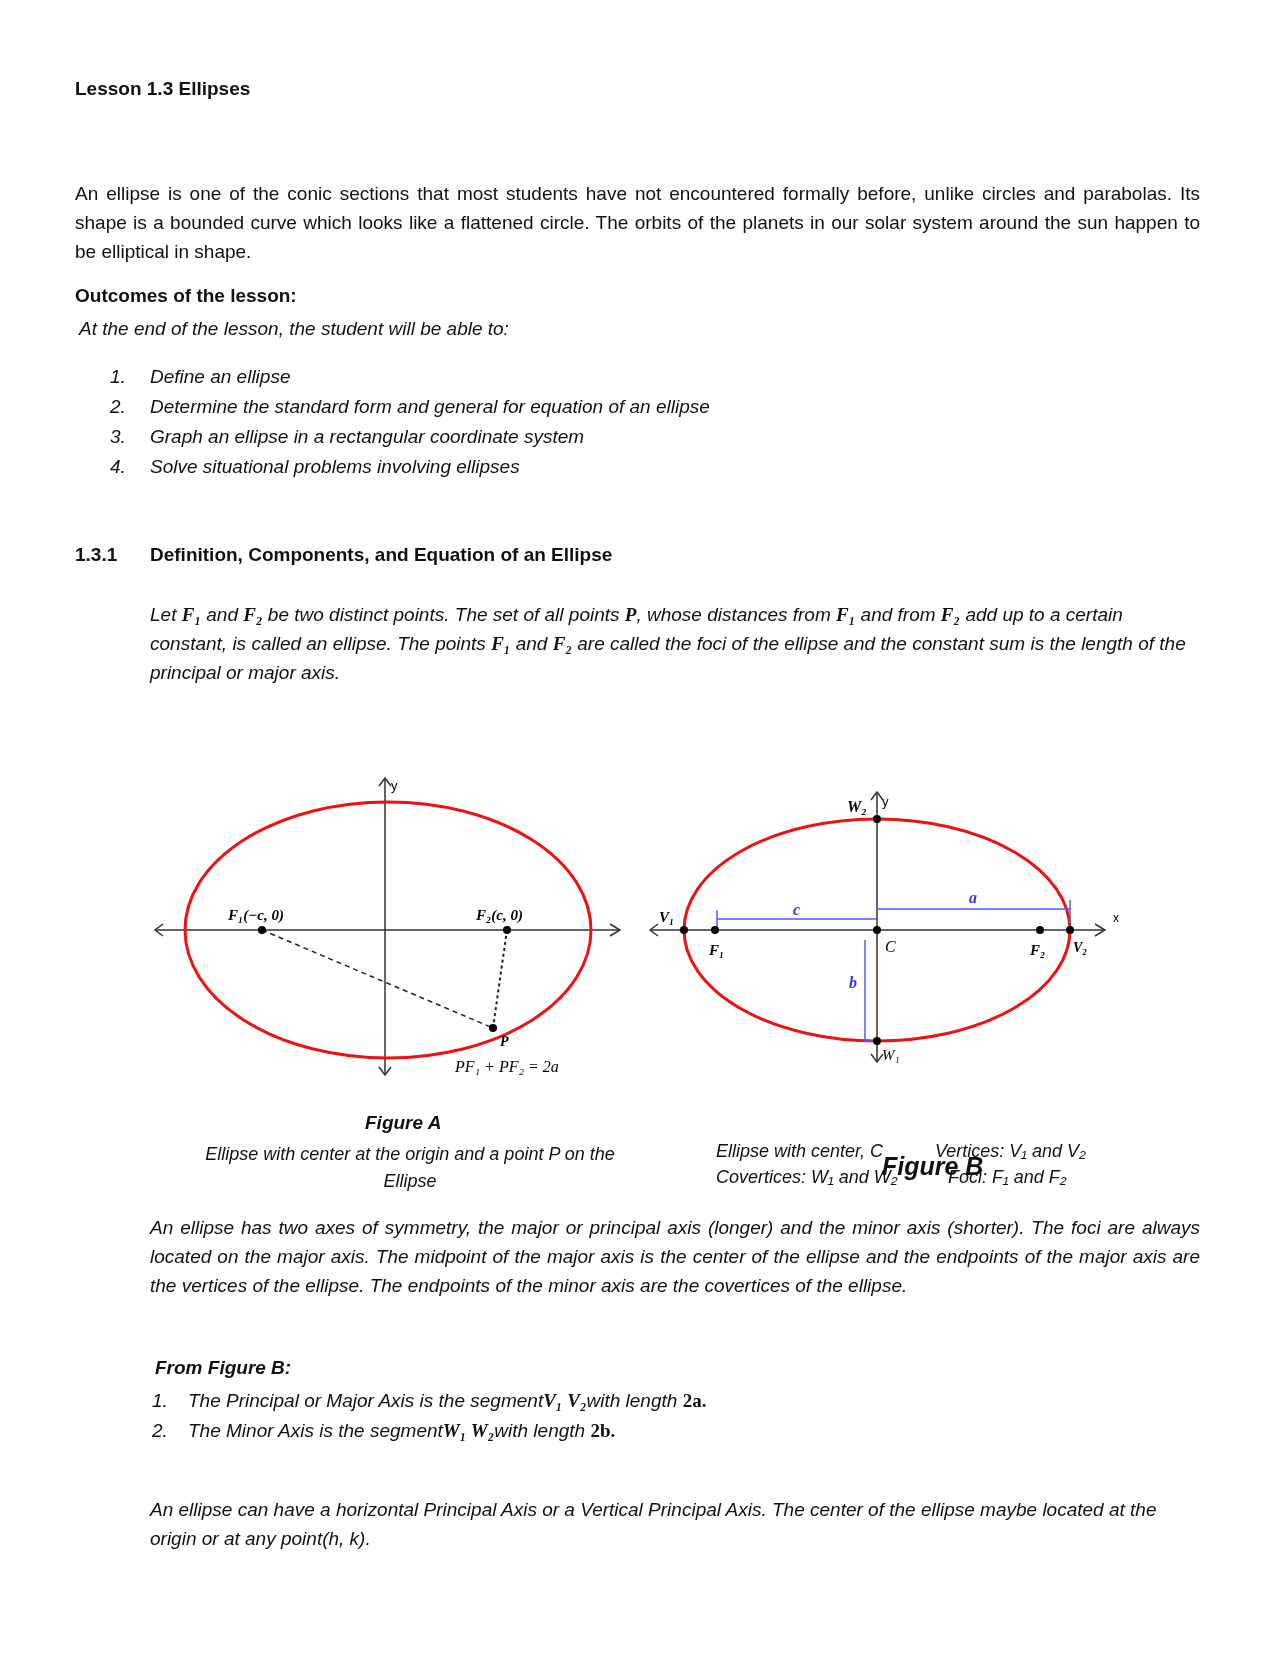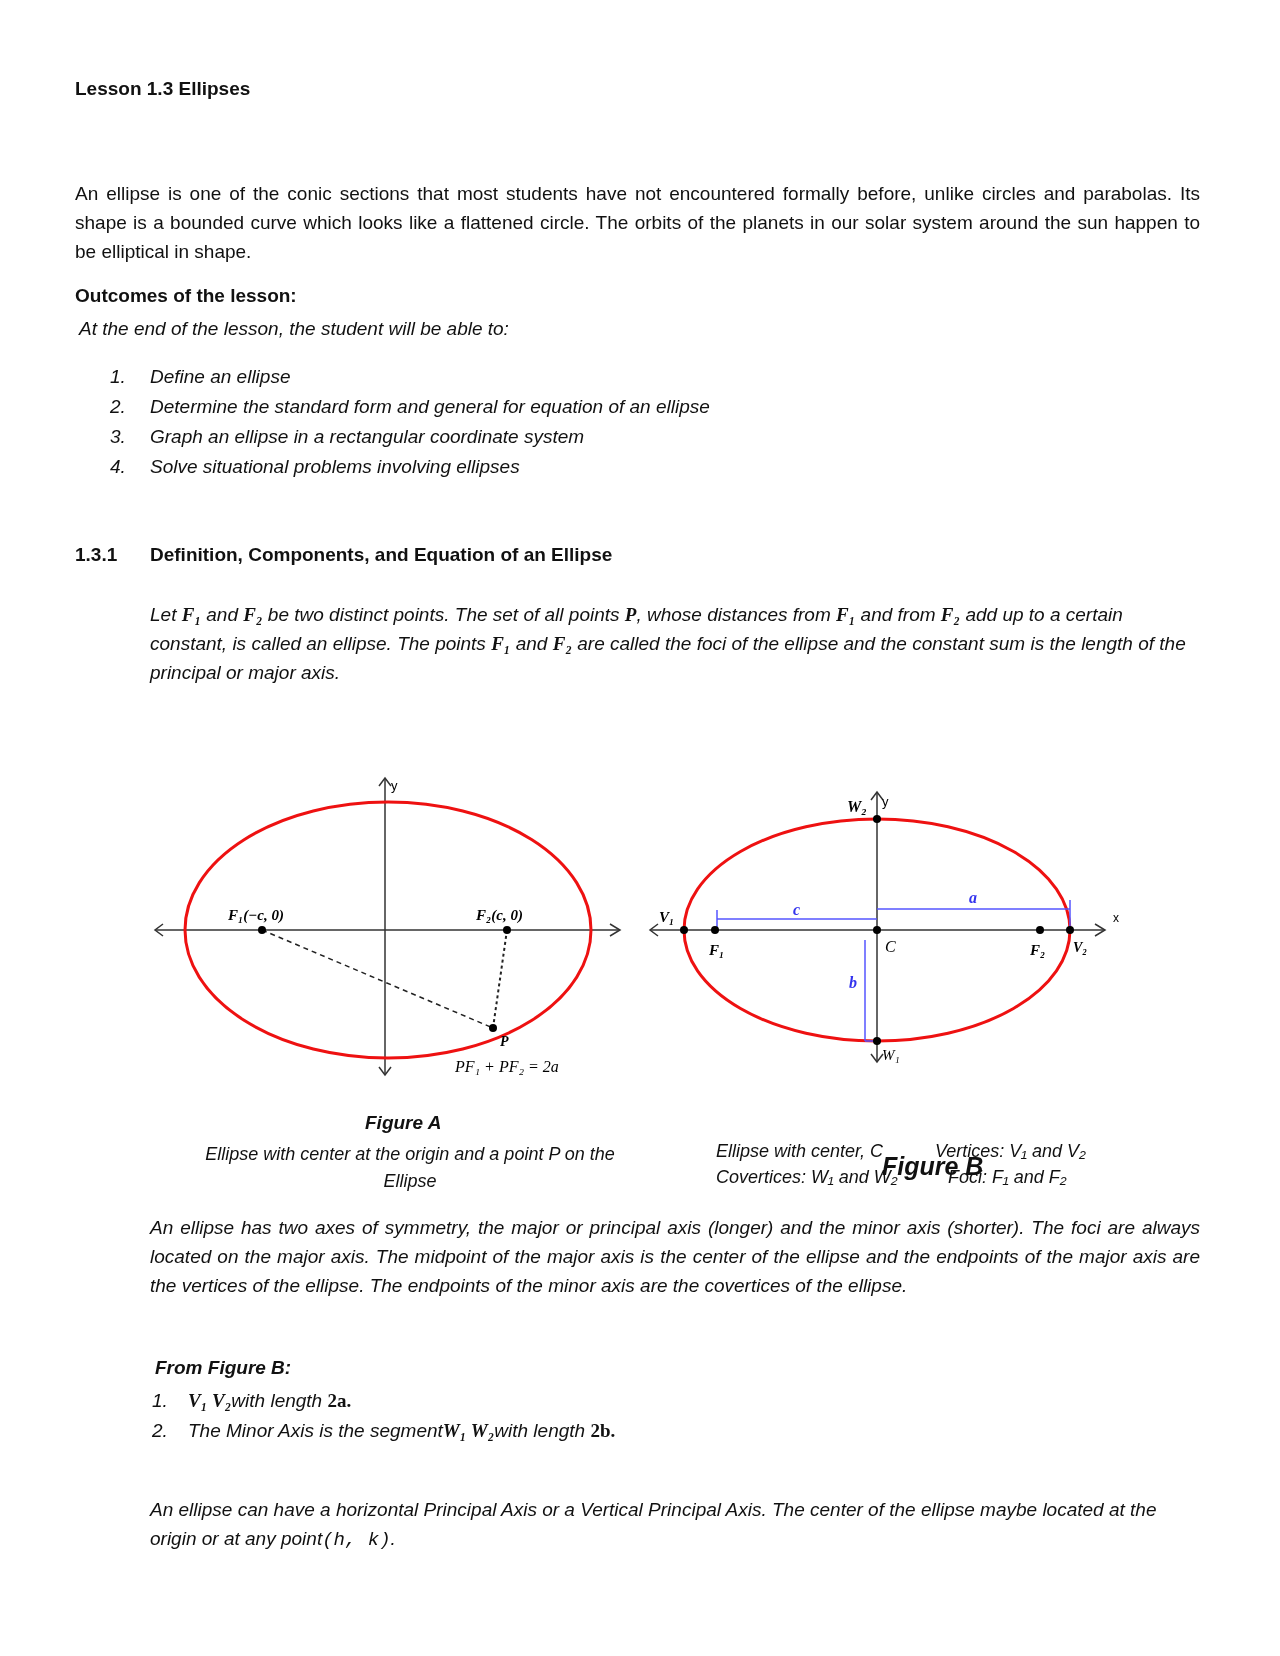--- a/index.html
+++ b/index.html
@@ -134,17 +134,17 @@
 <div class="abs capB-t">Figure B</div>
 <div class="abs cap capB-d1">Ellipse with center, C</div>
 <div class="abs cap capB-d2">Vertices: V₁ and V₂</div>
 <div class="abs cap capB-d3">Covertices: W₁ and W₂</div>
 <div class="abs cap capB-d4">Foci: F₁ and F₂</div>
 
 <div class="abs sym"><span>An ellipse has two </span><span class="b">axes of symmetry</span><span>, the </span><span class="b">major or principal axis</span><span> (longer) and the </span><span class="b">minor axis</span><span> (shorter). The </span><span class="b">foci</span><span> are always located on the major axis. The midpoint of the major axis is the </span><span class="b">center</span><span> of the ellipse and the endpoints of the major axis are the </span><span class="b">vertices</span><span> of the ellipse. The endpoints of the minor axis are the covertices of the ellipse.</span></div>
 
 <div class="abs fromB-h">From Figure B:</div>
 <div class="abs flist">
-  <div class="row"><span class="num">1.</span><span class="m">V₁ V₂</span><span> with length </span>&nbsp;<span class="m" style="font-style:normal">2a.</span></div>
+  <div class="row"><span class="num">1.</span><span>The Principal or Major Axis is the segment </span><span class="m">V₁ V₂</span><span> with length </span>&nbsp;<span class="m" style="font-style:normal">2a.</span></div>
   <div class="row"><span class="num">2.</span><span>The Minor Axis is the segment </span><span class="m">W₁ W₂</span><span> with length </span>&nbsp;<span class="m" style="font-style:normal">2b.</span></div>
 </div>
 
-<div class="abs last"><span>An ellipse can have a horizontal Principal Axis or a Vertical Principal Axis. The center of the ellipse maybe located at the origin or at any point</span><span style="font-family:Liberation Mono, monospace">(h, k)</span><span>.</span></div>
+<div class="abs last"><span>An ellipse can have a horizontal Principal Axis or a Vertical Principal Axis. The center of the ellipse maybe located at the origin or at any point</span><span style="font-family:Liberation Sans, sans-serif">(h, k)</span><span>.</span></div>
 
 </body></html>

